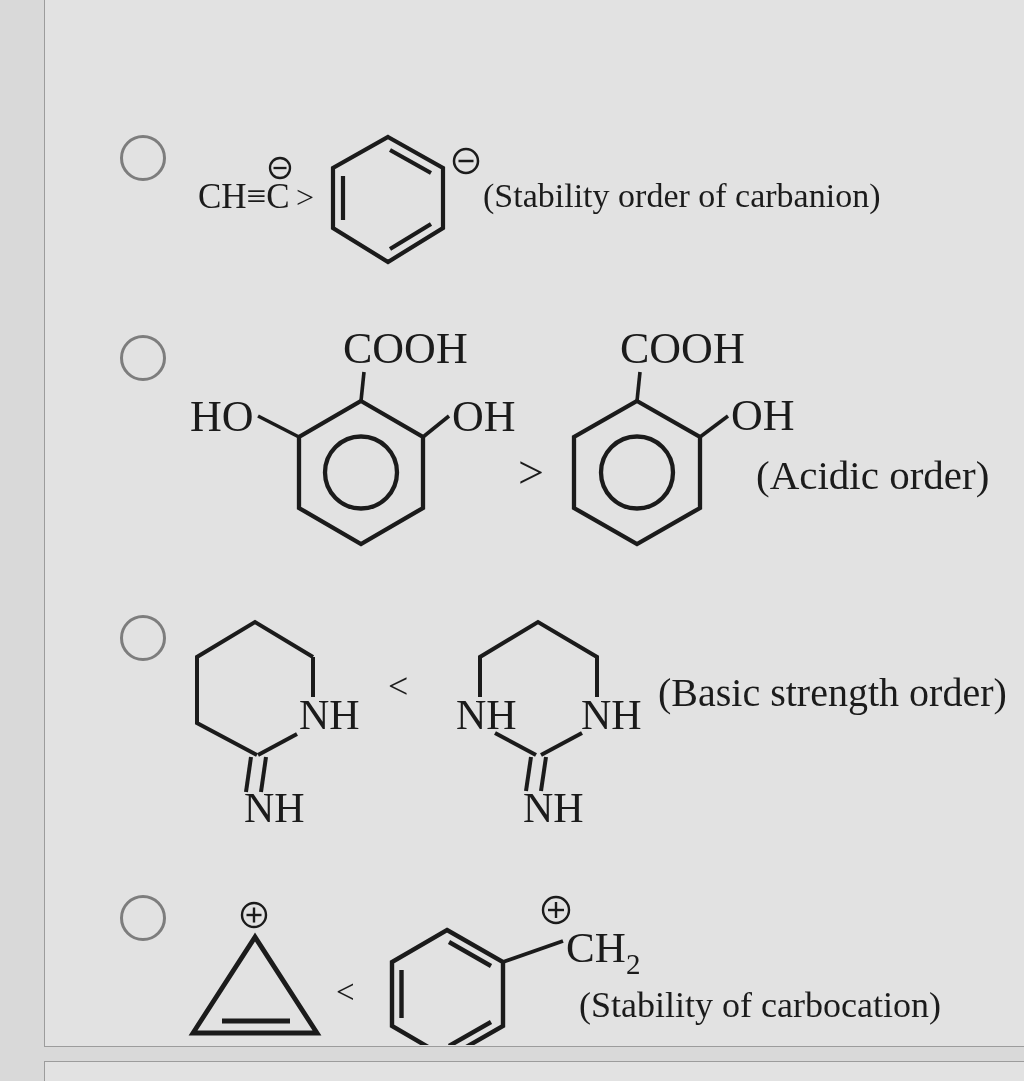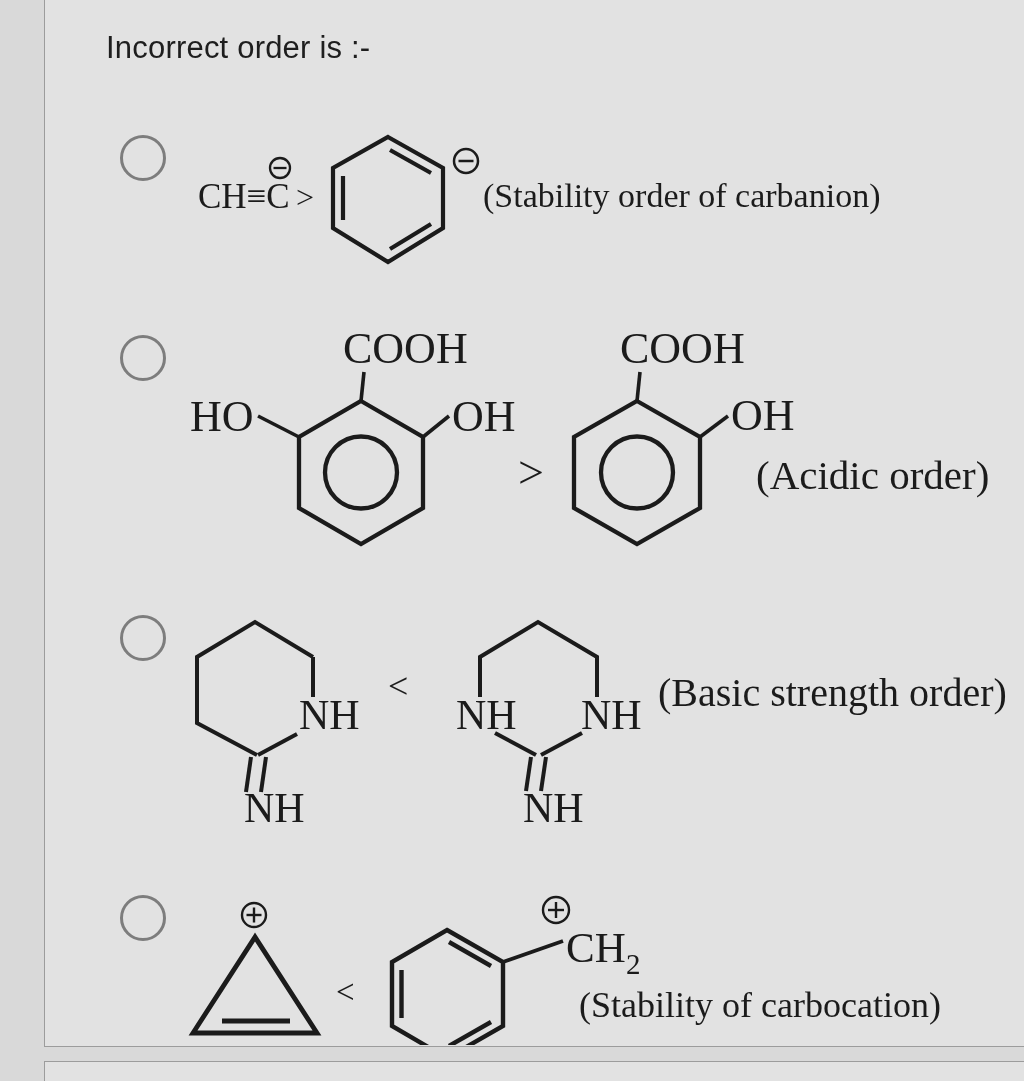--- a/index.html
+++ b/index.html
@@ -38,21 +38,20 @@
   .charge{stroke:#1b1b1b;fill:none;}
 </style>
 </head>
 <body>
 
 <div class="stage">
 
   <div class="card main"></div>
   <div class="card next"></div>
 
-  <div class="question-title">Incorrect order is :-</div>
 
   <div class="radio" style="left:120px;top:135px;"></div>
   <div class="radio" style="left:120px;top:335px;"></div>
   <div class="radio" style="left:120px;top:615px;"></div>
   <div class="radio" style="left:120px;top:895px;"></div>
 
   <svg style="left:180px;top:120px;" width="740" height="165" viewBox="180 120 740 165">
     <g>
       <text x="198" y="208" font-size="35">CH≡C</text>
       <g class="charge" stroke-width="2.3">

